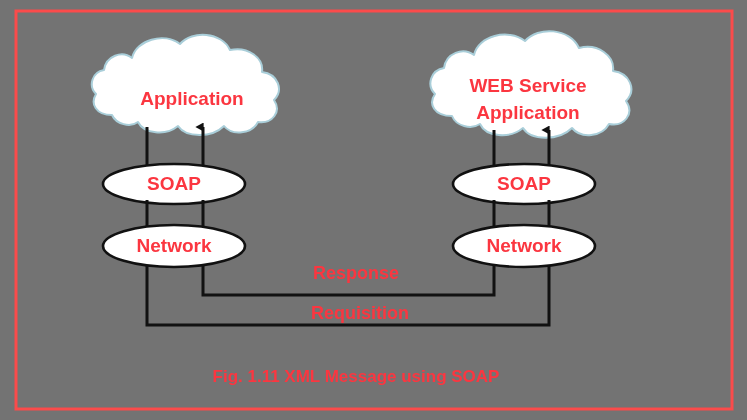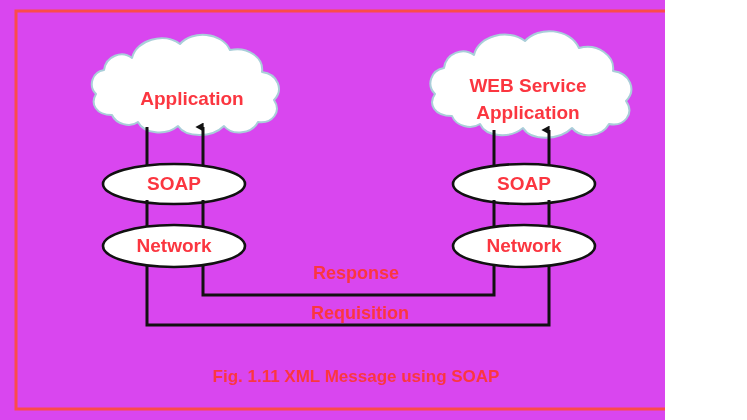--- a/index.html
+++ b/index.html
@@ -6,23 +6,23 @@
   html, body {
     margin: 0;
     padding: 0;
     background: #ffffff;
   }
   body {
     font-family: "Liberation Sans", sans-serif;
   }
   #figure-root {
     position: relative;
-    width: 665px;
+    width: 747px;
     height: 420px;
-    background: #d946ef;
+    background: #737373;
     overflow: hidden;
   }
   #figure-svg {
     position: absolute;
     left: 0;
     top: 0;
     width: 747px;
     height: 420px;
     display: block;
   }

